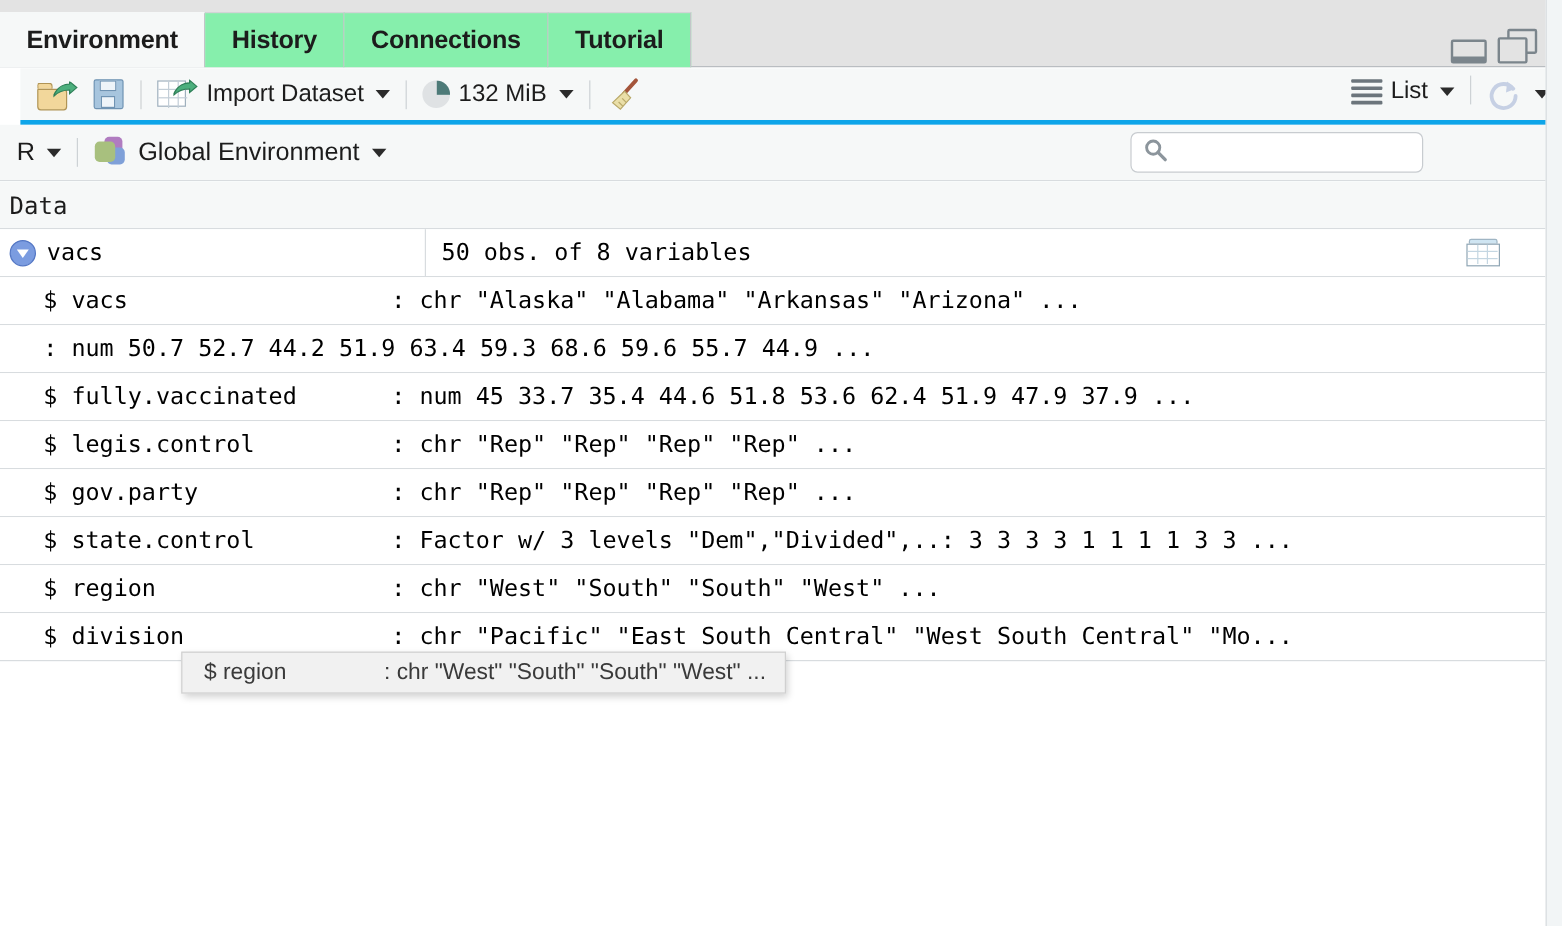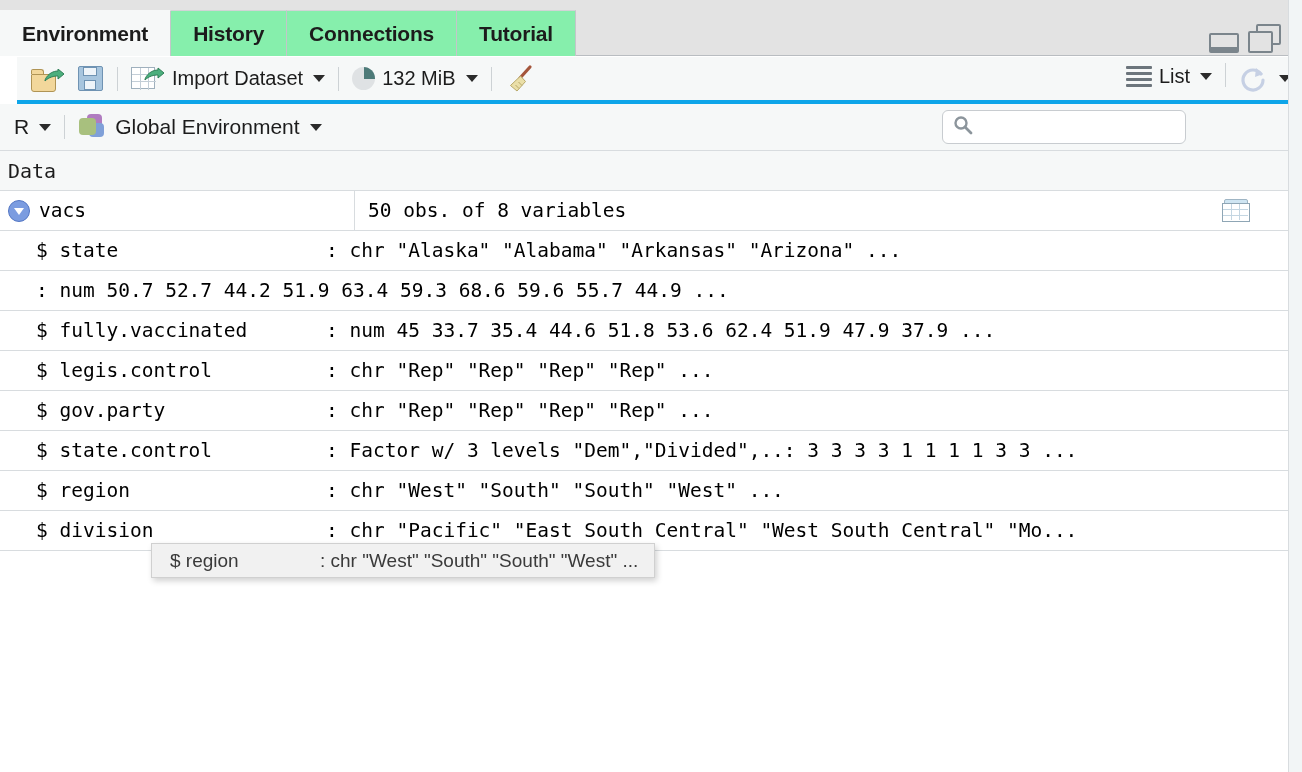--- a/index.html
+++ b/index.html
@@ -574,21 +574,21 @@
         <span class="bdy">
           <i style="left:0;top:5px;width:25px;height:1.3px;"></i>
           <i style="left:0;top:11px;width:25px;height:1.3px;"></i>
           <i style="left:8px;top:0;width:1.3px;height:16px;"></i>
           <i style="left:16px;top:0;width:1.3px;height:16px;"></i>
         </span>
       </span>
     </div>
 
     <div class="row field">
-      <span class="field-name">$ state</span>
+      <span class="field-name">$ vacs</span>
       <span class="field-meta">: chr  "Alaska" "Alabama" "Arkansas" "Arizona" ...</span>
     </div>
     <div class="row field">
       <span class="field-meta">: num  50.7 52.7 44.2 51.9 63.4 59.3 68.6 59.6 55.7 44.9 ...</span>
     </div>
     <div class="row field">
       <span class="field-name">$ fully.vaccinated</span>
       <span class="field-meta">: num  45 33.7 35.4 44.6 51.8 53.6 62.4 51.9 47.9 37.9 ...</span>
     </div>
     <div class="row field">

